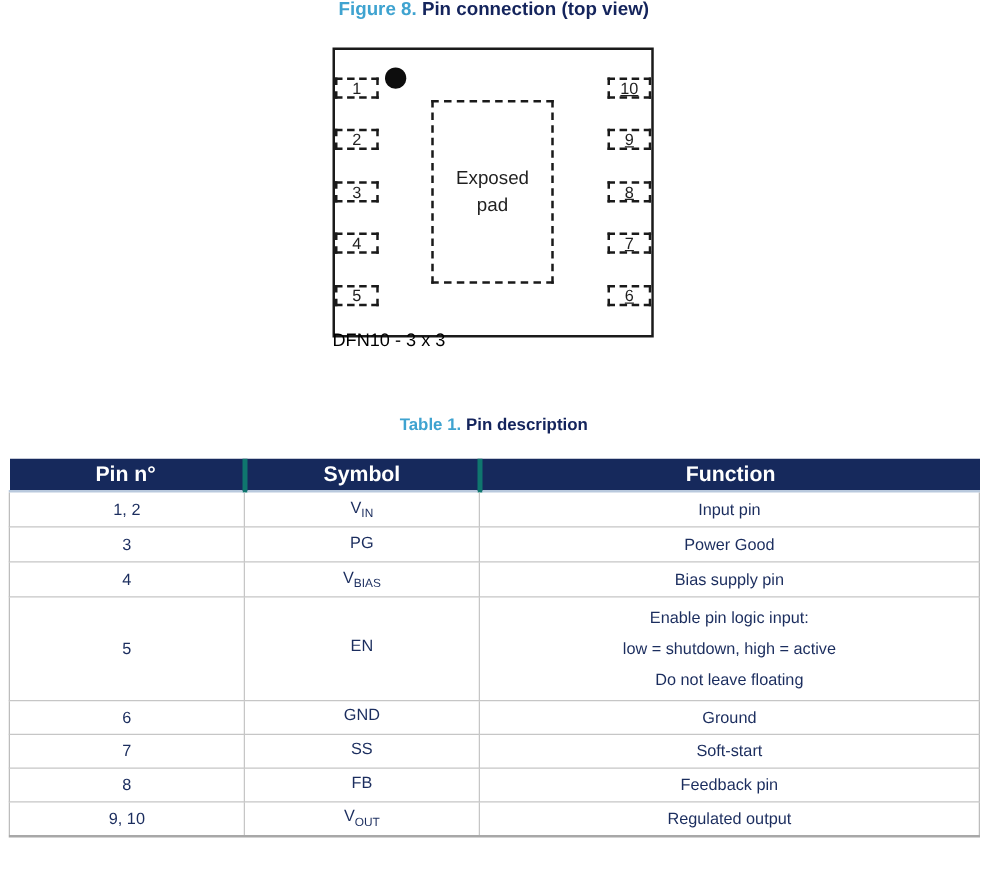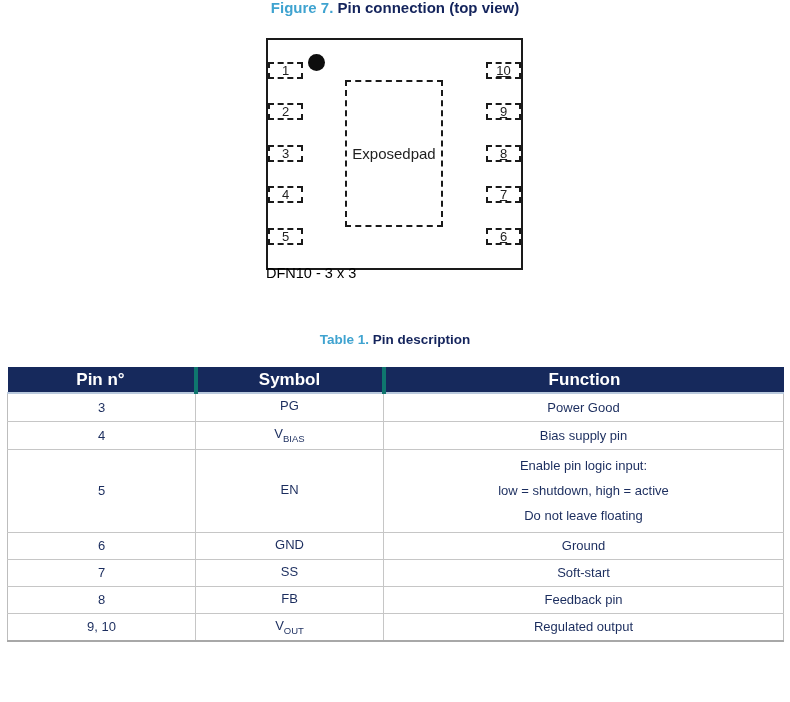--- a/index.html
+++ b/index.html
@@ -19,21 +19,21 @@
   
   .package{position:absolute;left:266px;top:38px;width:257px;height:232px;
     border:2px solid #1a1a1a;box-sizing:border-box;background:#ffffff;color:#1f1f1f;}
   .dot{position:absolute;left:40px;top:14px;width:17px;height:17px;border-radius:50%;background:#0d0d0d;}
   .pin{position:absolute;width:35px;height:17px;border:2px dashed #1a1a1a;box-sizing:border-box;
     display:flex;align-items:center;justify-content:center;
     font-size:13px;line-height:13px;color:#1f1f1f;background:#ffffff;}
   .pin.left{left:0;}
   .pin.right{right:0;text-decoration:underline;}
   .pad{position:absolute;left:77px;top:40px;width:98px;height:147px;border:2px dashed #1a1a1a;
-    box-sizing:border-box;display:flex;flex-direction:row;align-items:center;justify-content:center;
+    box-sizing:border-box;display:flex;flex-direction:column;align-items:center;justify-content:center;
     font-size:15px;line-height:22px;color:#1f1f1f;}
   .fig-caption{position:absolute;left:266px;top:264px;width:257px;text-align:left;
     font-size:14.5px;color:#000000;line-height:18px;}
   
   .pin-table{position:absolute;left:7px;top:367px;width:776px;border-collapse:collapse;table-layout:fixed;
     font-size:13px;color:#1b2d5e;}
   .pin-table th{
     background:#16295c;color:#ffffff;font-weight:bold;height:25px;
     border-bottom:2px solid #b9c9dd;padding:0;text-align:center;vertical-align:middle;font-size:17px;}
   .pin-table th + th{border-left:4px solid #0f766e;}
@@ -45,21 +45,21 @@
   .pin-table sub{font-size:9.5px;}
   .fn-line{line-height:25px;}
   .c1{width:188px;} .c2{width:188px;} .c3{width:400px;}
 </style>
 </head>
 <body>
 
 <div class="page">
 
   <div class="fig-title">
-    <span class="accent">Figure 7.</span>
+    <span class="accent">Figure 8.</span>
     <span class="dark">Pin connection (top view)</span>
   </div>
 
   <div class="package">
     <div class="dot"></div>
 
     <div class="pin left" style="top:22px">
         <span>1</span>
       </div>
     <div class="pin left" style="top:63px">
@@ -112,20 +112,27 @@
       </colgroup>
     <thead>
       <tr>
         <th>Pin n°</th>
         <th>Symbol</th>
         <th>Function</th>
       </tr>
     </thead>
     <tbody>
       <tr style="height:28px">
+        <td>1, 2</td>
+        <td><span>V</span><sub>IN</sub></td>
+        <td>
+            <div class="fn-line">Input pin</div>
+          </td>
+      </tr>
+      <tr style="height:28px">
         <td>3</td>
         <td><span>PG</span><sub></sub></td>
         <td>
             <div class="fn-line">Power Good</div>
           </td>
       </tr>
       <tr style="height:28px">
         <td>4</td>
         <td><span>V</span><sub>BIAS</sub></td>
         <td>

